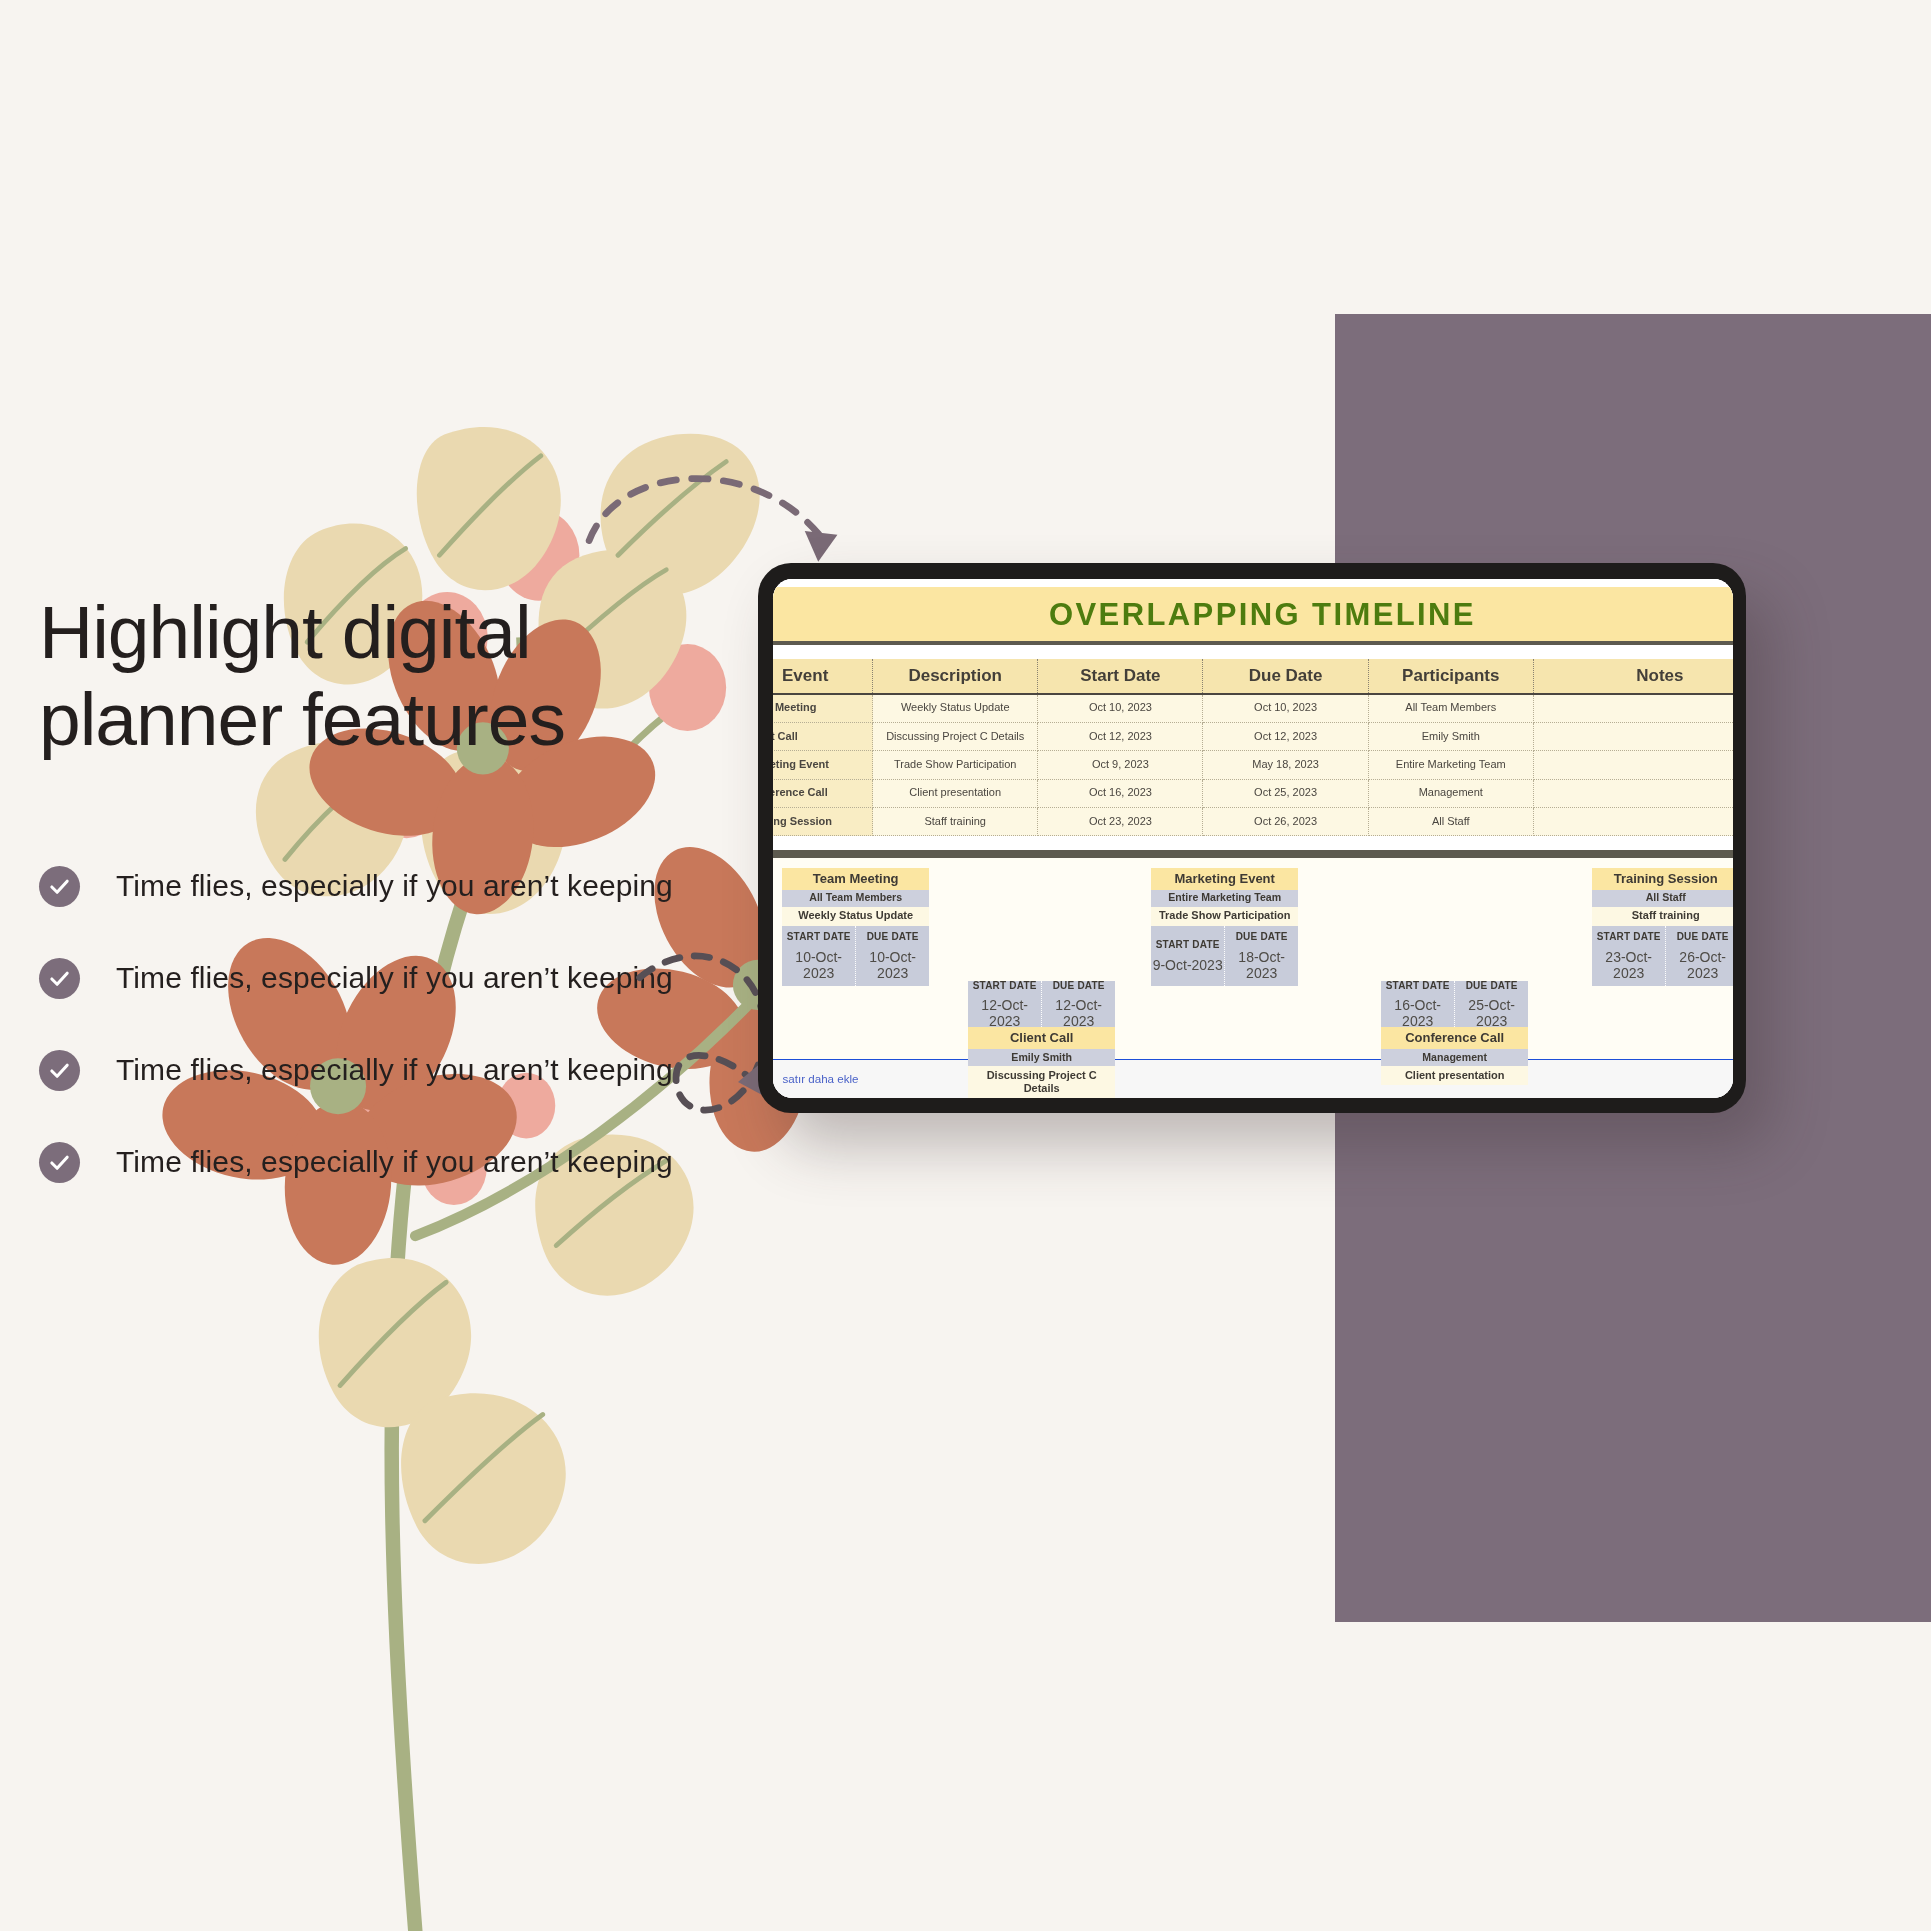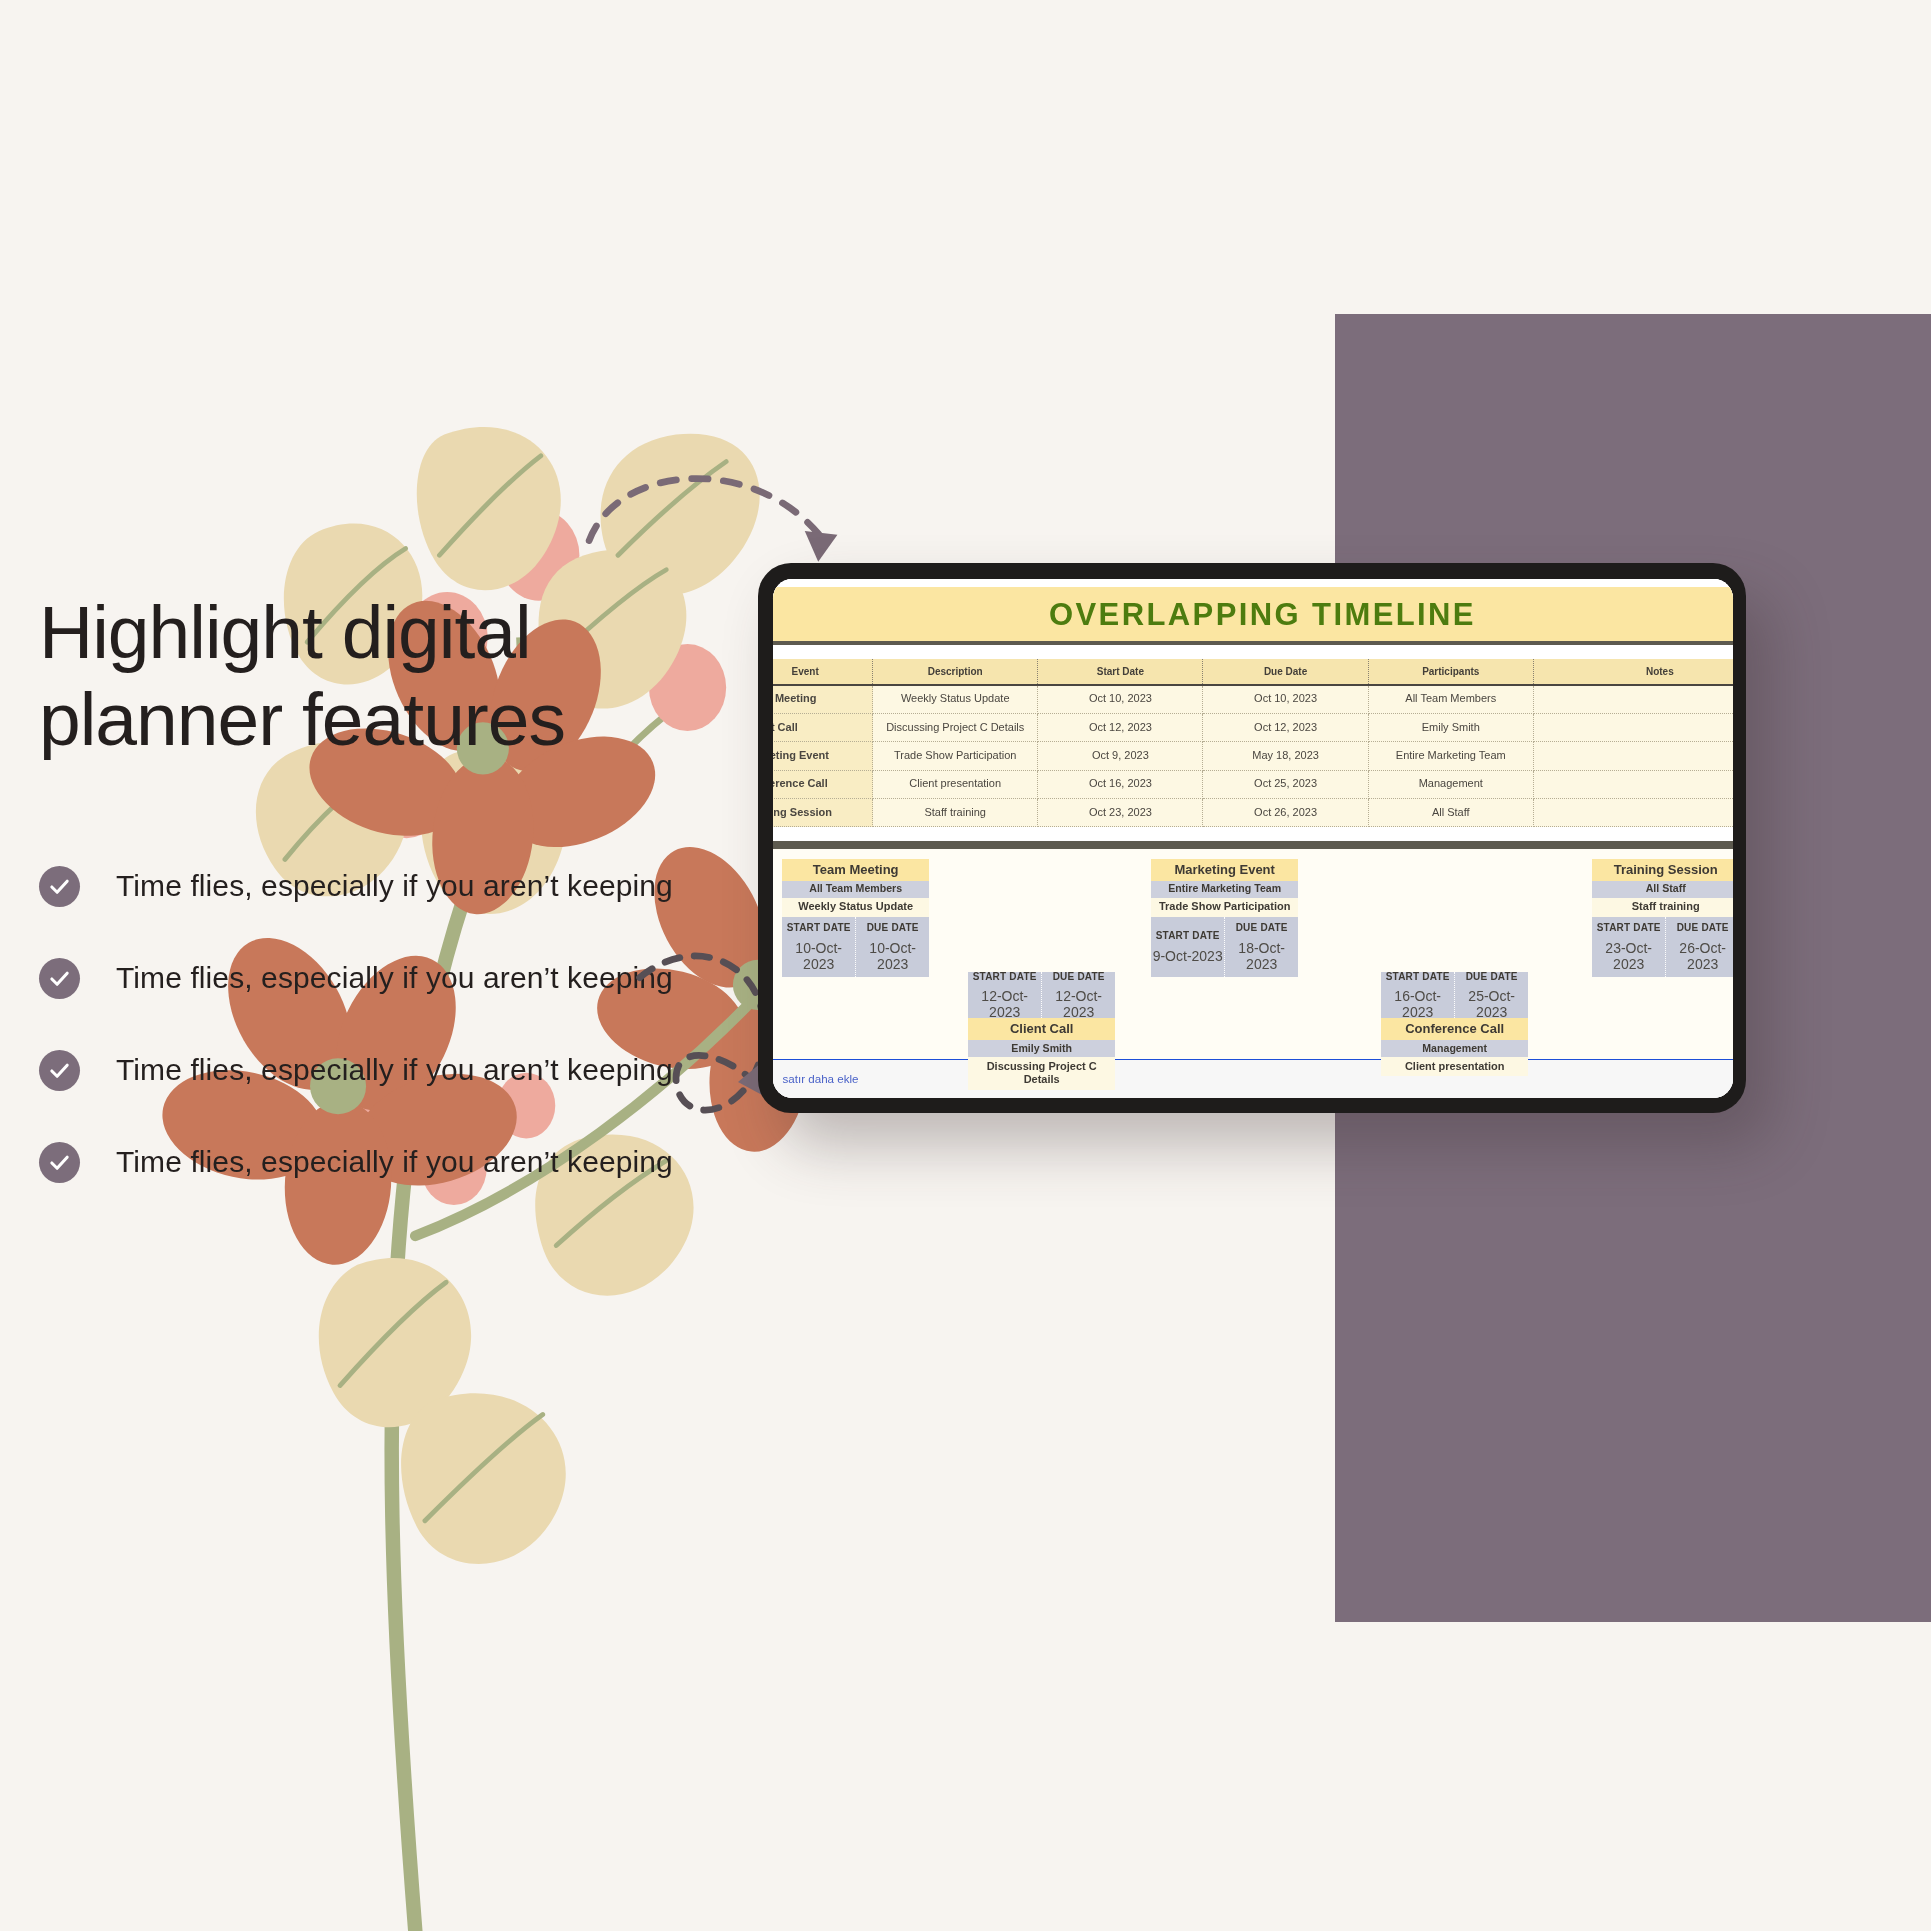--- a/index.html
+++ b/index.html
@@ -83,21 +83,21 @@
 
   
   .table-area{ padding:13.5px 9.7px 0 9.7px; background:#fff; }
   table.sheet-table{
     width:100%; border-collapse:collapse; table-layout:fixed;
   }
   table.sheet-table th{
     background:#f6e5ae;
     border-bottom:2.9px solid #4a4640;
     border-right:1px dotted #8a8270;
-    font-size:10px; font-weight:700; color:#433f39;
+    font-size:17px; font-weight:700; color:#433f39;
     padding:6.8px 1.9px; text-align:center;
   }
   table.sheet-table th.col-event{ background:#f6e5ae; }
   table.sheet-table td{
     background:#fdf8e3;
     border-right:1px dotted #b6ae94;
     border-bottom:1px dotted #b6ae94;
     font-size:11px; color:#4a4640;
     padding:6.8px 3.9px; text-align:center; line-height:1.25;
   }

